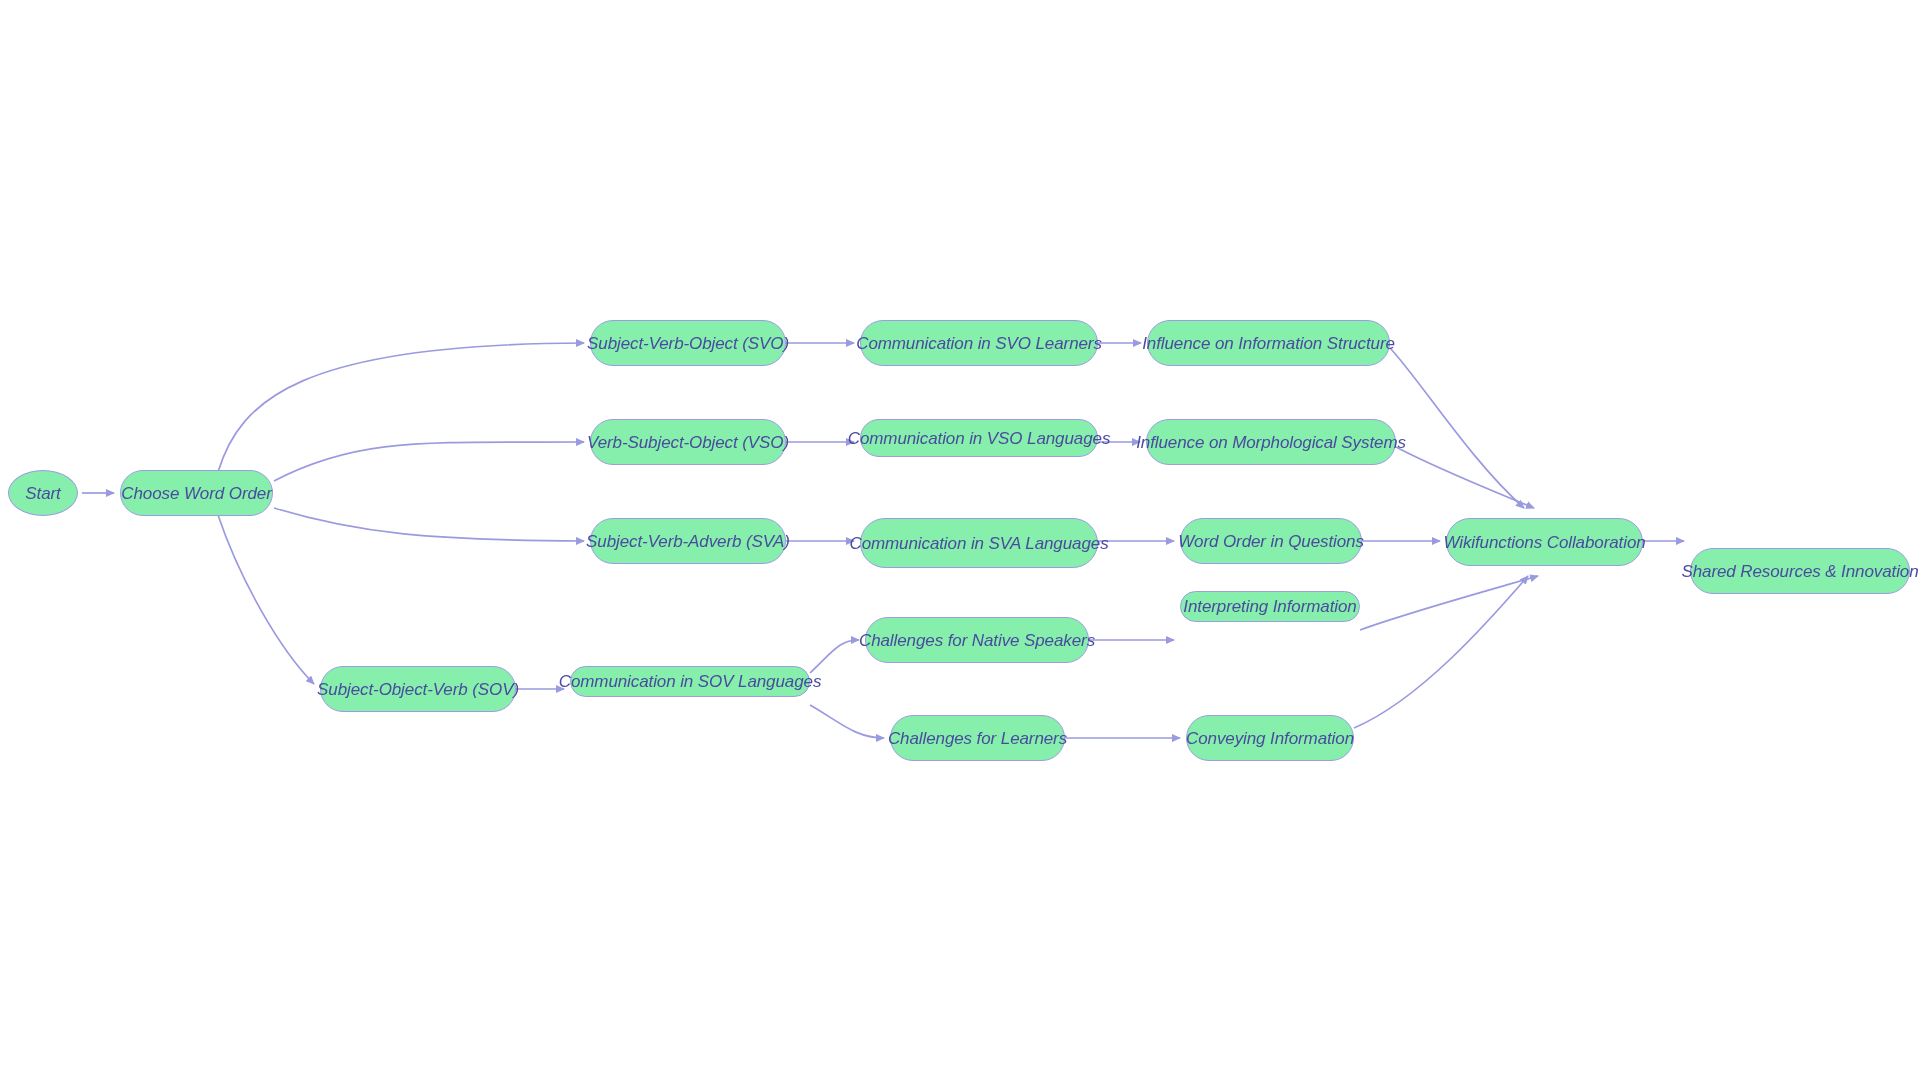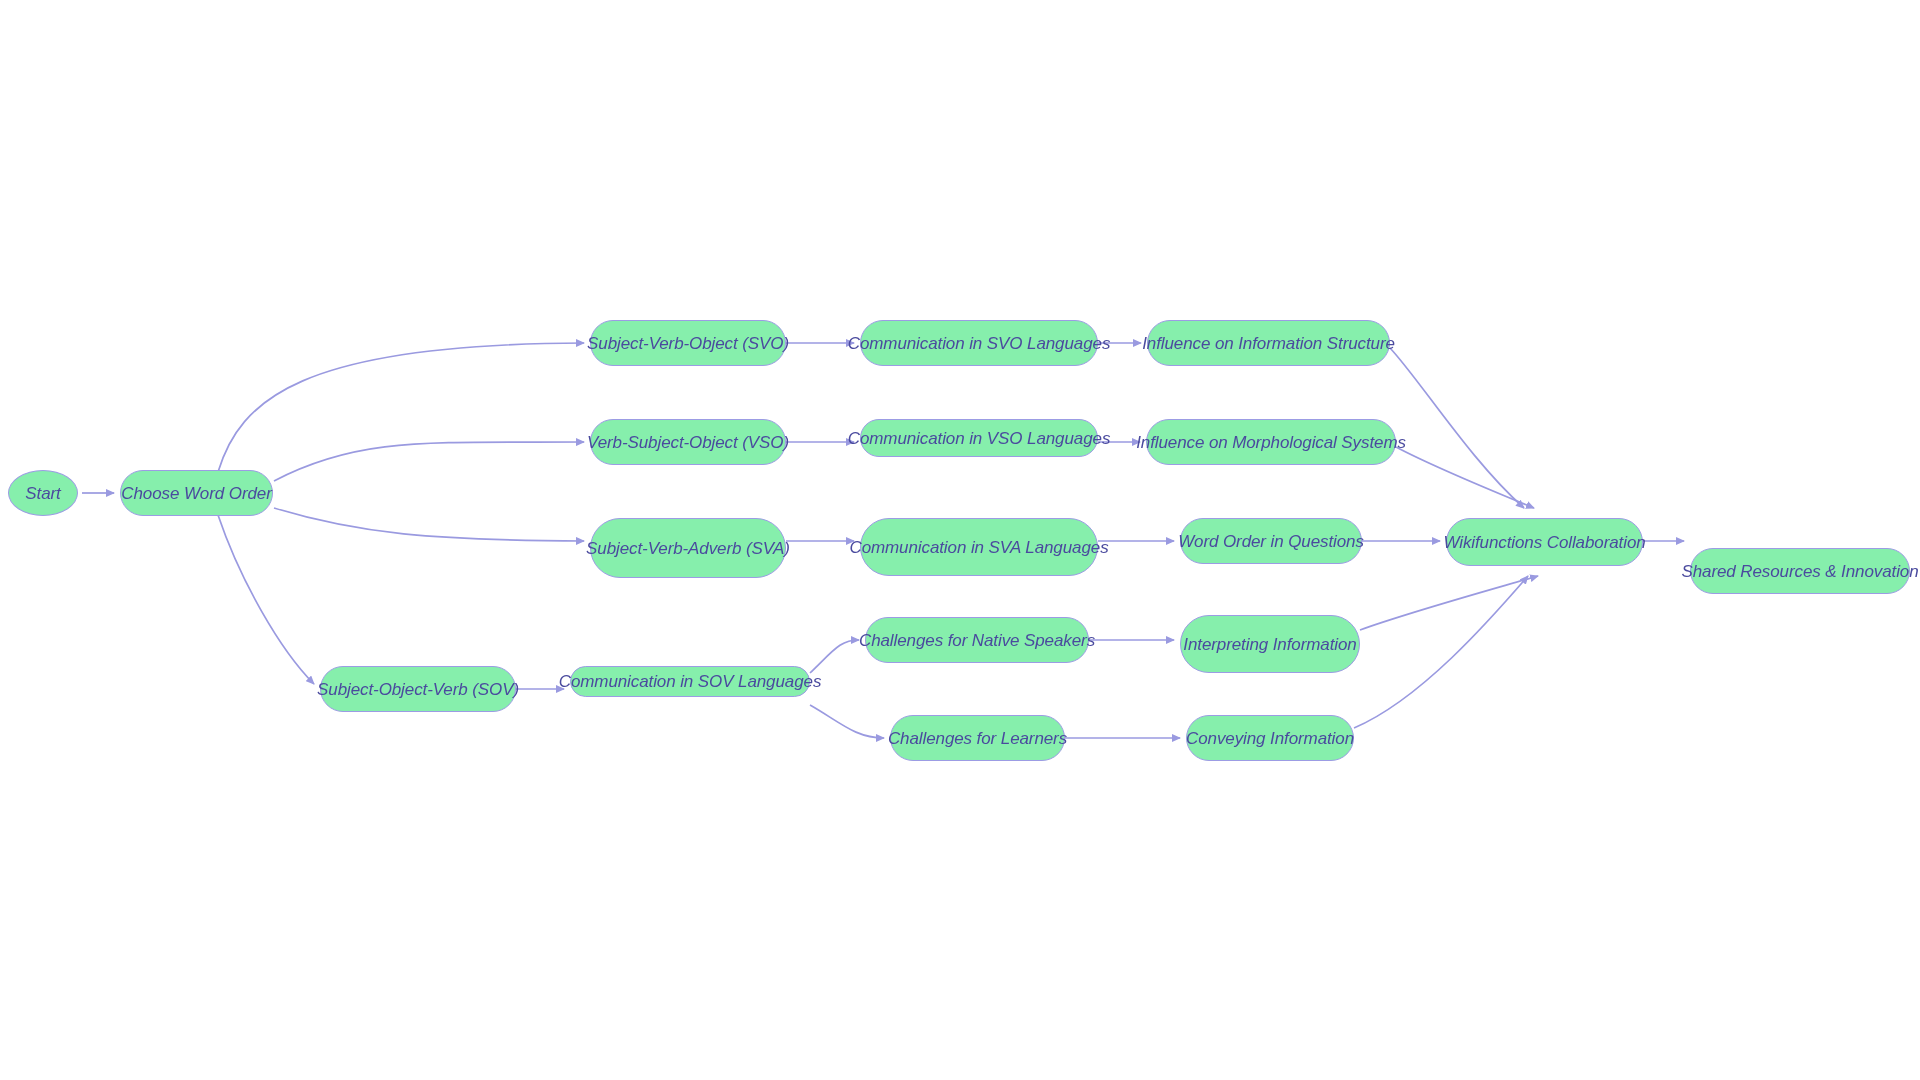--- a/index.html
+++ b/index.html
@@ -89,53 +89,53 @@
       <div class="node" style="left: 8px; top: 470px; width: 70px; height: 46px; border-radius: 50%;">
         <span class="label">Start</span>
       </div>
       <div class="node" style="left: 120px; top: 470px; width: 153px; height: 46px;">
         <span class="label">Choose Word Order</span>
       </div>
       <div class="node" style="left: 590px; top: 320px; width: 196px; height: 46px;">
         <span class="label">Subject-Verb-Object (SVO)</span>
       </div>
       <div class="node" style="left: 860px; top: 320px; width: 238px; height: 46px;">
-        <span class="label">Communication in SVO Languages</span>
+        <span class="label">Communication in SVO Learners</span>
       </div>
       <div class="node" style="left: 1147px; top: 320px; width: 243px; height: 46px;">
         <span class="label">Influence on Information Structure</span>
       </div>
       <div class="node" style="left: 590px; top: 419px; width: 196px; height: 46px;">
         <span class="label">Verb-Subject-Object (VSO)</span>
       </div>
       <div class="node" style="left: 860px; top: 419px; width: 238px; height: 38px;">
         <span class="label">Communication in VSO Languages</span>
       </div>
       <div class="node" style="left: 1146px; top: 419px; width: 250px; height: 46px;">
         <span class="label">Influence on Morphological Systems</span>
       </div>
-      <div class="node" style="left: 590px; top: 518px; width: 196px; height: 60px;">
+      <div class="node" style="left: 590px; top: 518px; width: 196px; height: 46px;">
         <span class="label">Subject-Verb-Adverb (SVA)</span>
       </div>
-      <div class="node" style="left: 860px; top: 518px; width: 238px; height: 58px;">
+      <div class="node" style="left: 860px; top: 518px; width: 238px; height: 50px;">
         <span class="label">Communication in SVA Languages</span>
       </div>
       <div class="node" style="left: 1180px; top: 518px; width: 182px; height: 46px;">
         <span class="label">Word Order in Questions</span>
       </div>
       <div class="node" style="left: 320px; top: 666px; width: 196px; height: 46px;">
         <span class="label">Subject-Object-Verb (SOV)</span>
       </div>
       <div class="node" style="left: 570px; top: 666px; width: 240px; height: 31px;">
         <span class="label">Communication in SOV Languages</span>
       </div>
       <div class="node" style="left: 865px; top: 617px; width: 224px; height: 46px;">
         <span class="label">Challenges for Native Speakers</span>
       </div>
-      <div class="node" style="left: 1180px; top: 615px; width: 180px; height: 58px;">
+      <div class="node" style="left: 1180px; top: 591px; width: 180px; height: 31px;">
         <span class="label">Interpreting Information</span>
       </div>
       <div class="node" style="left: 890px; top: 715px; width: 175px; height: 46px;">
         <span class="label">Challenges for Learners</span>
       </div>
       <div class="node" style="left: 1186px; top: 715px; width: 168px; height: 46px;">
         <span class="label">Conveying Information</span>
       </div>
       <div class="node" style="left: 1446px; top: 518px; width: 197px; height: 48px;">
         <span class="label">Wikifunctions Collaboration</span>

